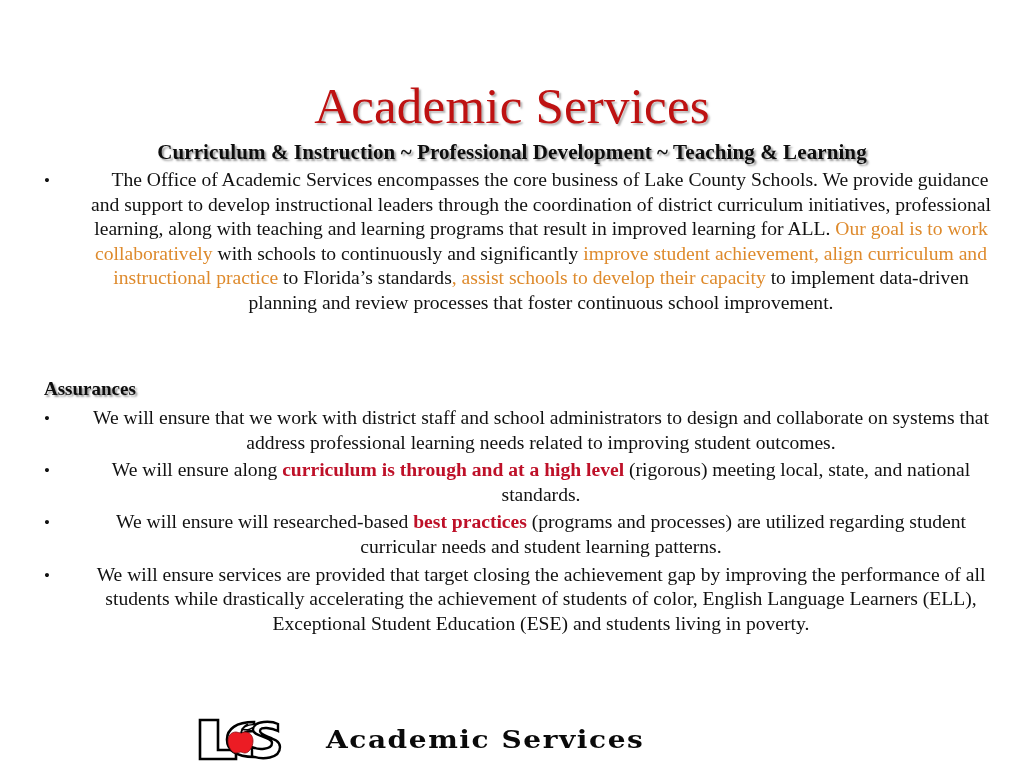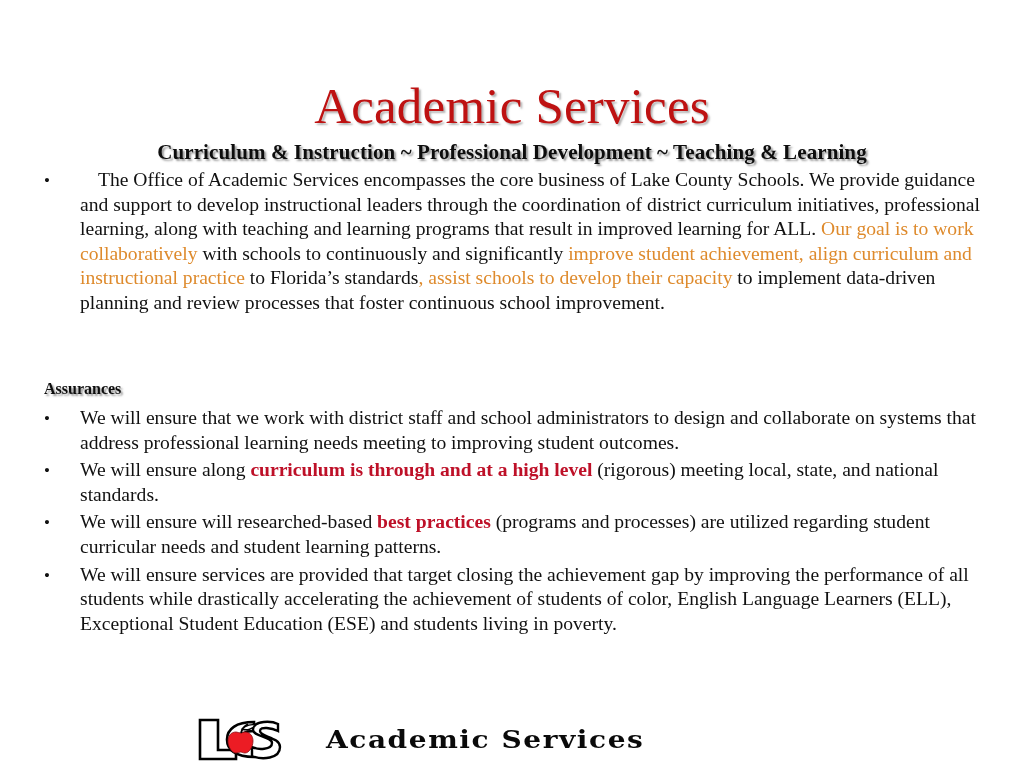--- a/index.html
+++ b/index.html
@@ -76,39 +76,39 @@
     text-align: left;
     padding-left: 10px;
     font-size: 17px;
     line-height: 25px;
     color: #111111;
     box-sizing: border-box;
   }
 
   .bullet-text {
     flex: 1 1 auto;
-    text-align: left;
+    text-align: center;
     color: #111111;
     padding-right: 2px;
   }
 
   
   .intro .bullet-text {
     text-indent: 18px;
   }
 
   .orange { color: #DE8A2C; }
   .red-bold { color: #BE1028; font-weight: bold; }
 
   
   .assurances {
     position: absolute;
     top: 376px;
     left: 44px;
-    font-size: 16px;
+    font-size: 19px;
     line-height: 26px;
     font-weight: bold;
     color: #0d0d0d;
     text-shadow: 2px 2px 2px rgba(135,135,135,0.85);
   }
 
   .assurance-list {
     position: absolute;
     top: 406px;
     left: 34px;
@@ -162,21 +162,21 @@
       <div class="bullet-mark">•</div>
       <div class="bullet-text"><span> The Office of Academic Services encompasses the core business of Lake County Schools. We provide guidance and support to develop instructional leaders through the coordination of district curriculum initiatives, professional learning, along with teaching and learning programs that result in improved learning for ALL. </span><span class="orange">Our goal is to work collaboratively</span><span> with schools to continuously and significantly </span><span class="orange">improve student achievement, align curriculum and instructional practice</span><span> to Florida’s standards</span><span class="orange">, assist schools to develop their capacity</span><span> to implement data-driven planning and review processes that foster continuous school improvement.</span></div>
     </div>
   </div>
 
   <div class="assurances">Assurances</div>
 
   <div class="assurance-list">
     <div class="bullet-row">
       <div class="bullet-mark">•</div>
-      <div class="bullet-text"><span>We will ensure that we work with district staff and school administrators to design and collaborate on systems that address professional learning needs meeting to improving student outcomes.</span></div>
+      <div class="bullet-text"><span>We will ensure that we work with district staff and school administrators to design and collaborate on systems that address professional learning needs related to improving student outcomes.</span></div>
     </div>
     <div class="bullet-row">
       <div class="bullet-mark">•</div>
       <div class="bullet-text"><span>We will ensure along </span><span class="red-bold">curriculum is through and at a high level</span><span> (rigorous) meeting local, state, and national standards.</span></div>
     </div>
     <div class="bullet-row">
       <div class="bullet-mark">•</div>
       <div class="bullet-text"><span>We will ensure will researched-based </span><span class="red-bold">best practices</span><span> (programs and processes) are utilized regarding student curricular needs and student learning patterns.</span></div>
     </div>
     <div class="bullet-row">

